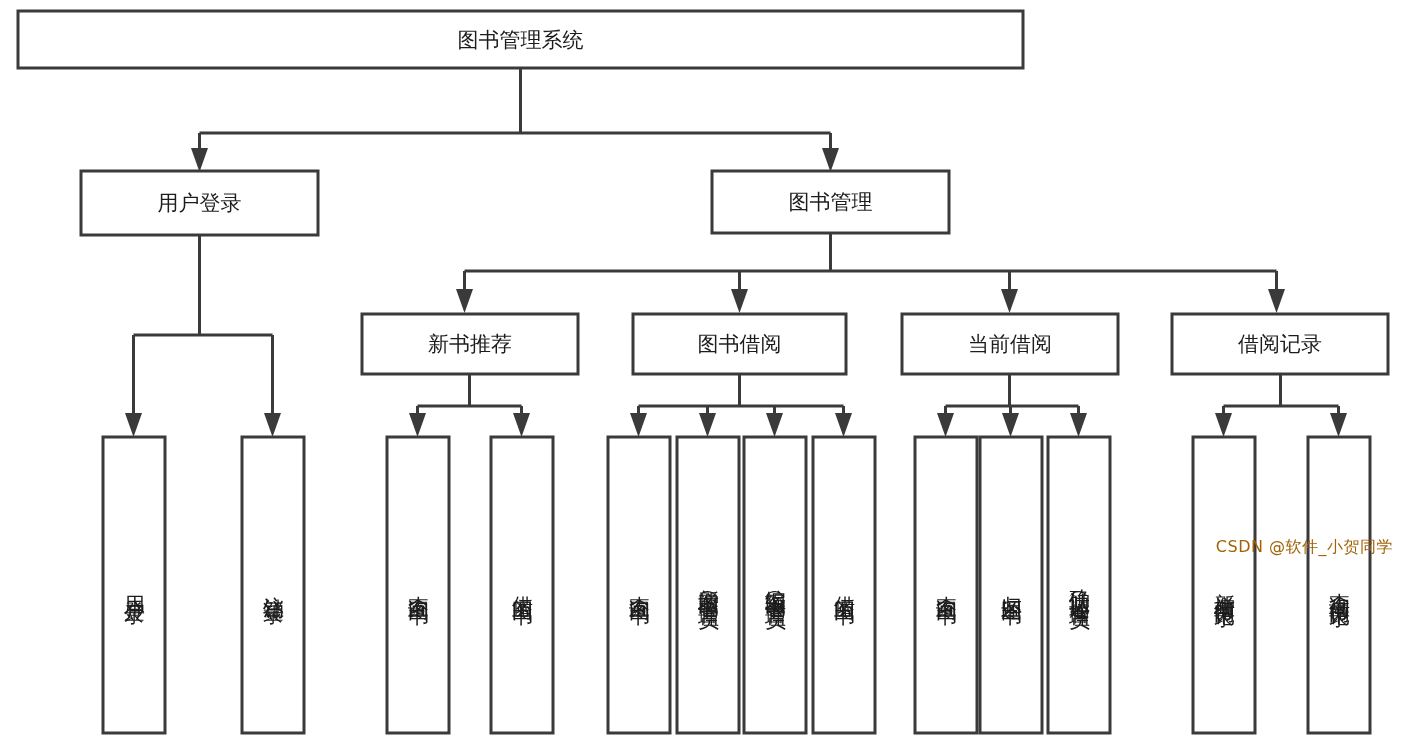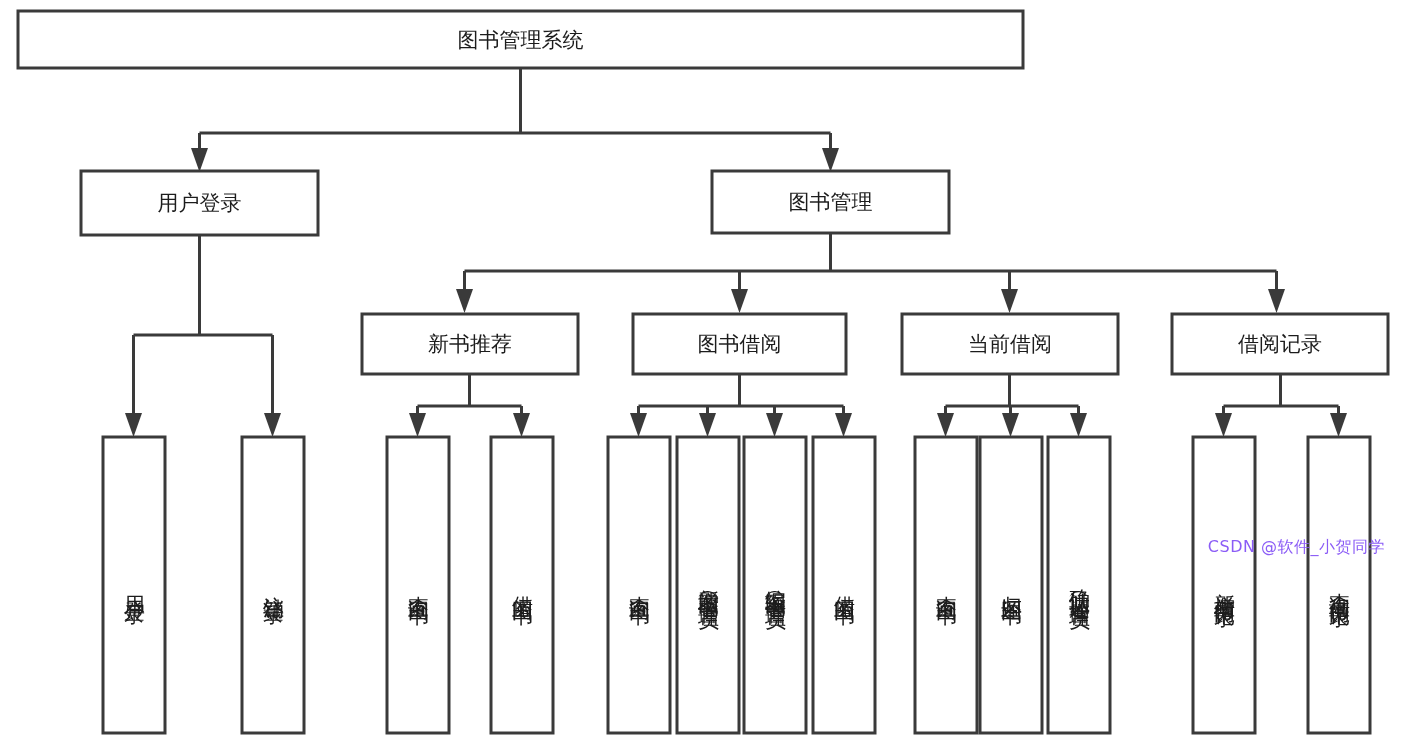--- a/index.html
+++ b/index.html
@@ -56,25 +56,25 @@
     font-size: 21px;
     color: #1c1c1c;
     letter-spacing: 3px;
     line-height: 1;
     white-space: nowrap;
     text-align: center;
     pointer-events: none;
   }
   .watermark {
     position: absolute;
-    right: 20px;
+    right: 12px;
     bottom: 6px;
     font-family: "DejaVu Sans", "Liberation Sans", sans-serif;
     font-size: 16px;
-    color: #8b5cf6;
+    color: #a16207;
     white-space: nowrap;
     letter-spacing: 0.5px;
   }
 </style>
 </head>
 <body>
 
 <div id="diagram-root">
 
   <svg class="flow" viewBox="0 0 1405 747" xmlns="http://www.w3.org/2000/svg">

